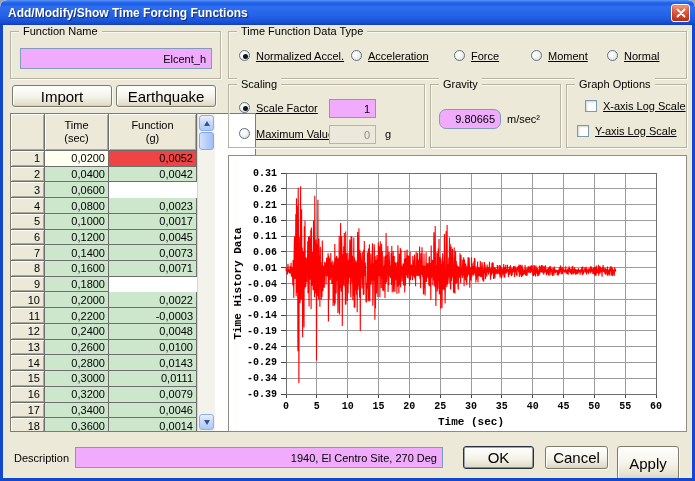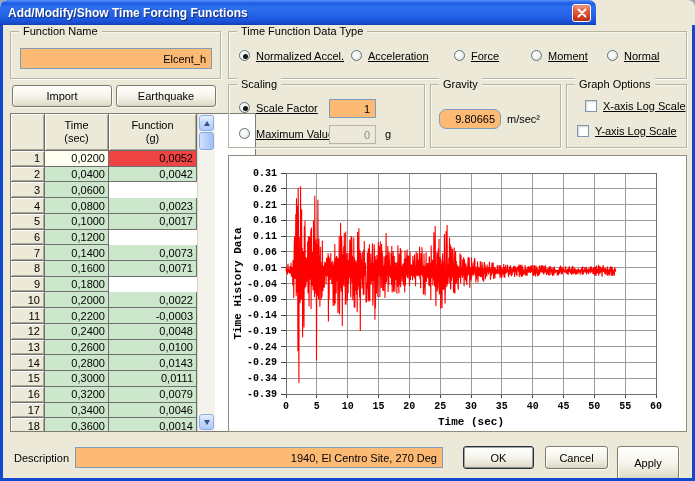--- a/index.html
+++ b/index.html
@@ -1,41 +1,41 @@
 <!DOCTYPE html>
 <html><head>
 <meta charset="utf-8">
 <style>
   html,body{margin:0;padding:0;background:#9AA5B1;}
   *{box-sizing:border-box;}
   .dialog{position:relative;width:695px;height:481px;background:#ECE9D8;
     font-family:"Liberation Sans",sans-serif;font-size:11px;color:#000;
     border-radius:7px 7px 0 0;overflow:hidden;}
-  .titlebar{position:absolute;left:0;top:0;width:596px;height:25px;
+  .titlebar{position:absolute;left:0;top:0;width:695px;height:25px;
     background:linear-gradient(180deg,#5A96F7 0%,#2E6BEE 8%,#1C5BE6 16%,#2F6FEF 28%,#2A68EA 45%,#2462E6 62%,#1E58DE 78%,#174CCE 92%,#0F3FB4 100%);
     border-radius:7px 7px 0 0;display:flex;align-items:center;z-index:60;}
   .title-text{color:#fff;font-weight:bold;font-size:12px;padding-left:8px;
     text-shadow:1px 1px 1px rgba(10,30,90,.8);}
   .close-btn{position:absolute;right:5px;top:4px;width:19px;height:18px;border-radius:3px;
     border:1px solid #fff;display:flex;align-items:center;justify-content:center;
     background:linear-gradient(180deg,#F6A68C 0%,#E86A4B 30%,#D9482B 65%,#B23218 100%);
     box-shadow:inset 0 0 2px rgba(120,20,0,.6);}
   .frame{position:absolute;left:0;top:25px;right:0;bottom:0;border:3px solid #1148CE;border-top:none;
     pointer-events:none;z-index:55;}
   
   .group{position:absolute;border:1px solid #B8B4A3;box-shadow:1px 1px 0 rgba(255,255,255,.85), inset 1px 1px 0 rgba(255,255,255,.6);}
   .group-label{position:absolute;top:-7px;left:8px;background:#ECE9D8;padding:0 4px;line-height:13px;}
   
-  .txt{position:absolute;border:1px solid #7F9DB9;background:#fdba74;font-family:"Liberation Sans",sans-serif;
+  .txt{position:absolute;border:1px solid #7F9DB9;background:#f0abfc;font-family:"Liberation Sans",sans-serif;
     font-size:11px;padding:2px 5px;text-align:right;color:#000;}
   .txt.disabled{background:#ECE9DC;color:#8F8D80;border:1px solid #B9B5A6;}
   
   .btn{position:absolute;display:flex;align-items:center;justify-content:center;cursor:default;
     background:linear-gradient(180deg,#FFFFFE 0%,#F6F4EA 50%,#E6E2D2 85%,#D8D3C0 100%);
-    border:1px solid #7E7B6D;border-radius:3px;font-size:11px;
+    border:1px solid #7E7B6D;border-radius:3px;font-size:15px;
     box-shadow:inset 1px 1px 0 #fff, 1px 1px 0 rgba(255,255,255,.7);text-align:center;}
   .btn.default{border:1px solid #26323E;box-shadow:inset 0 0 0 1px rgba(38,50,62,.45), inset 1px 1px 0 #fff;}
   
   .radio-item,.check-item{position:absolute;display:flex;align-items:center;height:13px;text-decoration:underline;}
   .radio{width:11px;height:11px;border-radius:50%;border:1px solid #5E7285;flex:none;
     background:radial-gradient(circle at 35% 35%,#fff 0%,#f4f4f0 45%,#d8d8cc 100%);position:relative;display:inline-block;}
   .radio.checked::after{content:"";position:absolute;left:3px;top:3px;width:5px;height:5px;border-radius:50%;background:#141414;}
   .check{width:12px;height:12px;background:#fff;border:1px solid #7B99B5;flex:none;
     box-shadow:inset 1px 1px 2px rgba(0,0,0,.18);display:inline-block;}
   .opt-label{margin-left:6px;white-space:nowrap;}
@@ -128,20 +128,21 @@
             <div class="cell func green">0,0023</div>
           </div>
           <div class="trow">
             <div class="cell num">5</div>
             <div class="cell time green">0,1000</div>
             <div class="cell func green">0,0017</div>
           </div>
           <div class="trow">
             <div class="cell num">6</div>
             <div class="cell time green">0,1200</div>
+            <div class="cell func green">0,0045</div>
           </div>
           <div class="trow">
             <div class="cell num">7</div>
             <div class="cell time green">0,1400</div>
             <div class="cell func green">0,0073</div>
           </div>
           <div class="trow">
             <div class="cell num">8</div>
             <div class="cell time green">0,1600</div>
             <div class="cell func green">0,0071</div>

